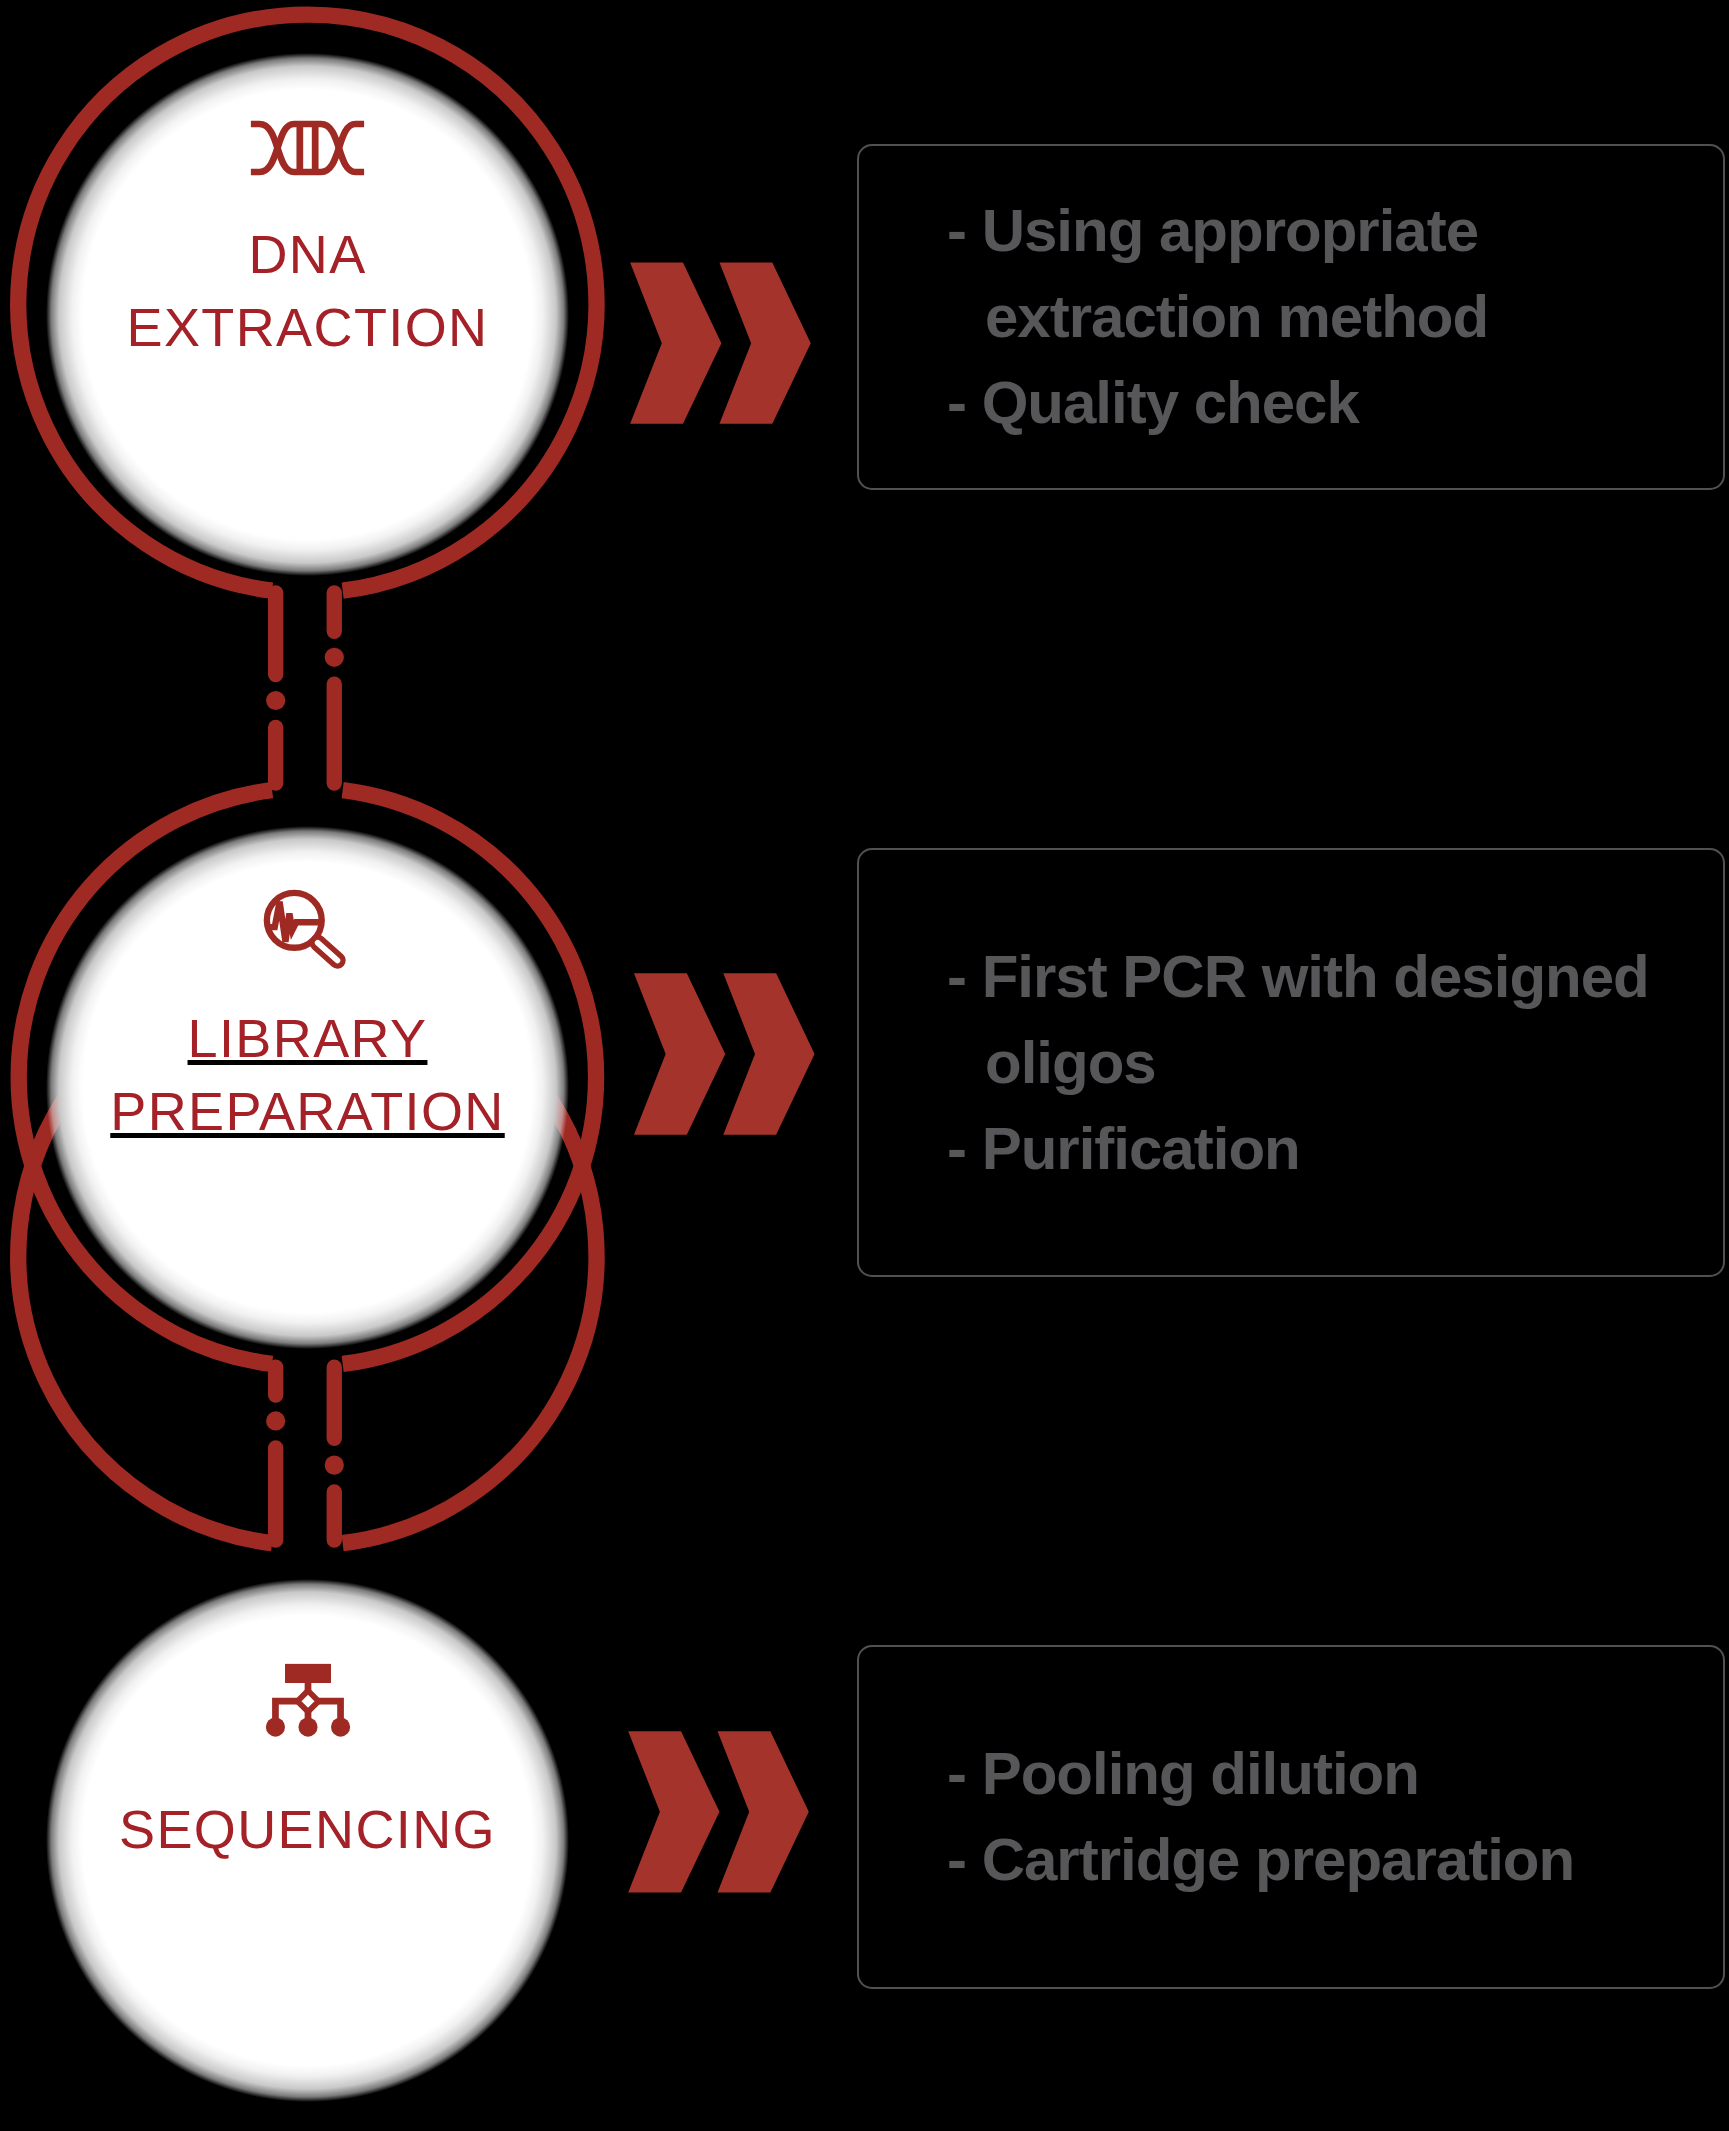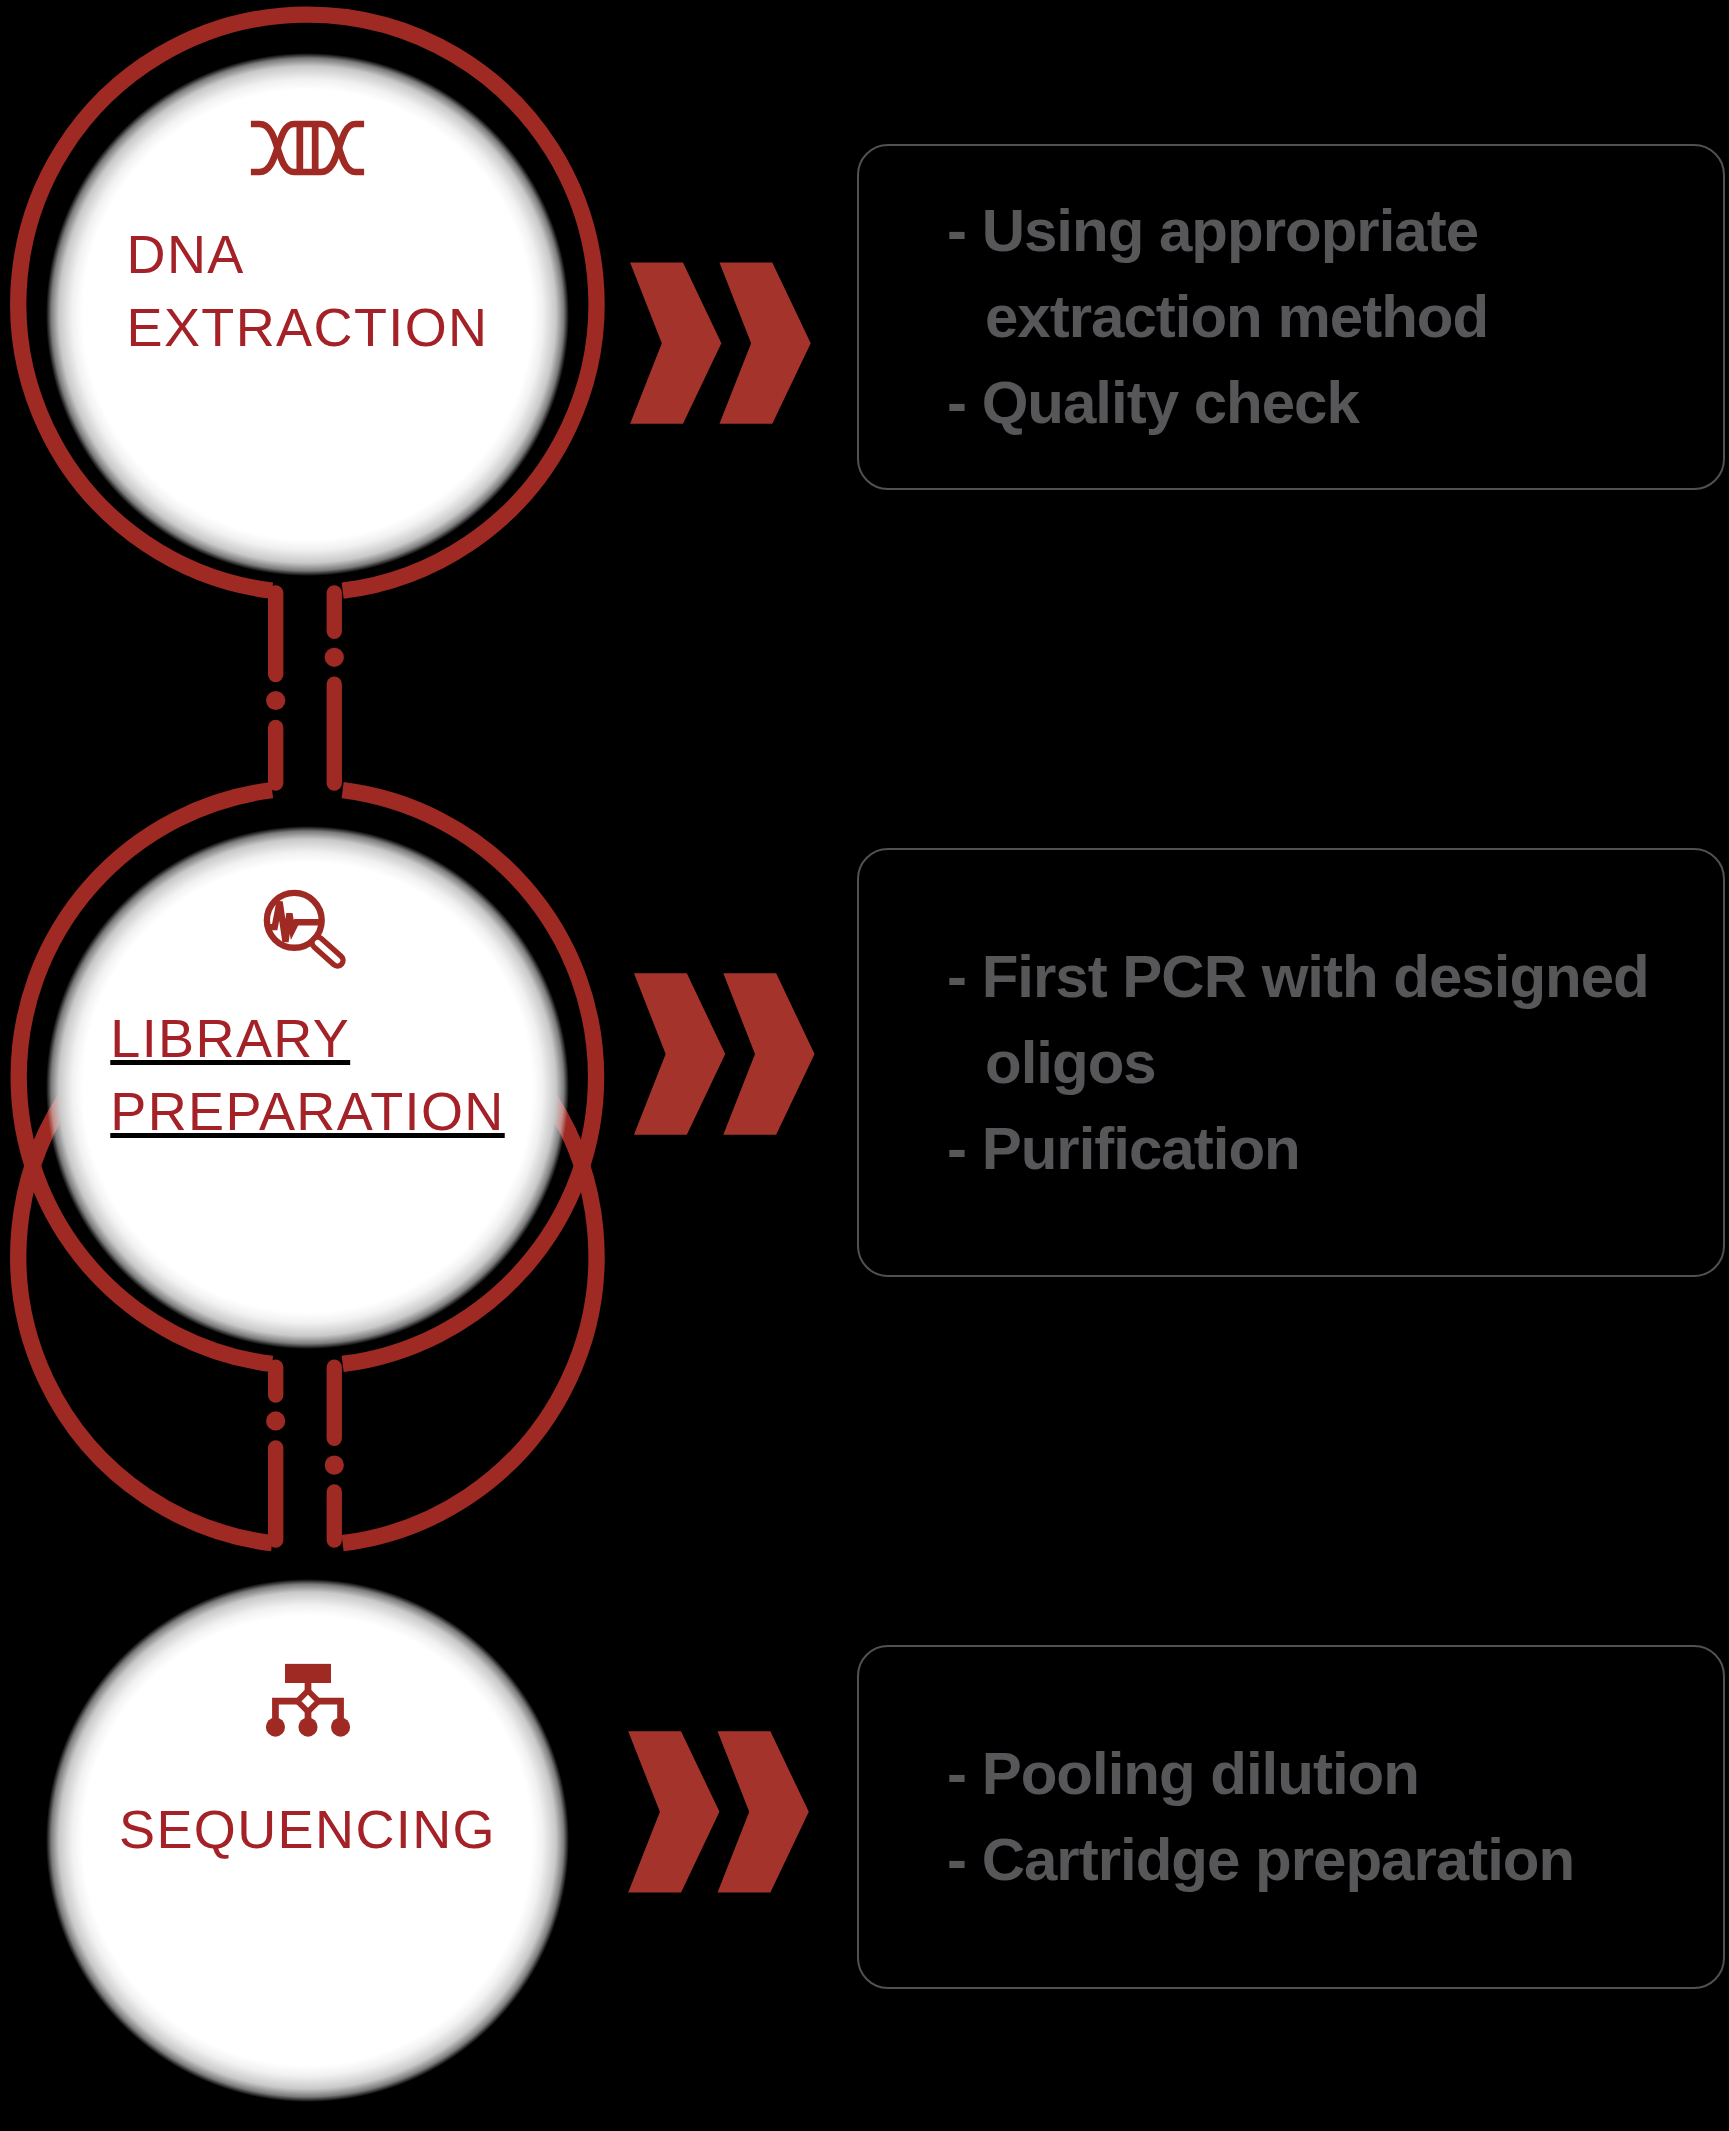--- a/index.html
+++ b/index.html
@@ -19,28 +19,28 @@
       var(--disc-fill) 0%, var(--disc-fill) 86%,
       #f1f1f1 90%, var(--disc-edge) 95%,
       rgba(225,225,225,0.55) 98%, rgba(255,255,255,0) 100%);
   }
   .disc-content{
     position:absolute;left:0;top:0;width:100%;height:100%;
     display:flex;flex-direction:column;align-items:center;box-sizing:border-box;
   }
   .icon-stroke{fill:none;stroke:var(--ring-red);}
   .icon-fill{fill:var(--ring-red);stroke:none;}
-  .circle-title{}
+  .circle-title{text-align:center;}
   .circle-title div{
     font-size:54px;line-height:73px;letter-spacing:1.4px;
     color:var(--title-red);white-space:nowrap;
   }
   .box{
     position:absolute;box-sizing:border-box;
-    border:2.9px solid var(--box-border);border-radius:31px;
+    border:2.9px solid var(--box-border);border-radius:15px;
     display:flex;flex-direction:column;justify-content:center;
     padding-left:88px;background:transparent;
   }
   .line{
     font-size:60px;line-height:86px;font-weight:700;letter-spacing:-1px;
     color:var(--box-text);white-space:nowrap;
   }
   .line.cont{padding-left:38px;}
 </style>
 </head>

